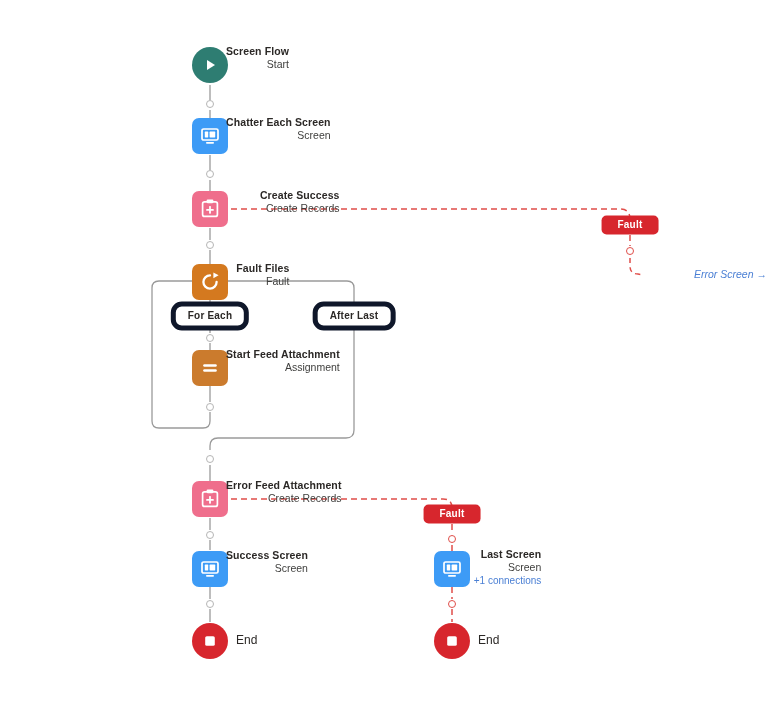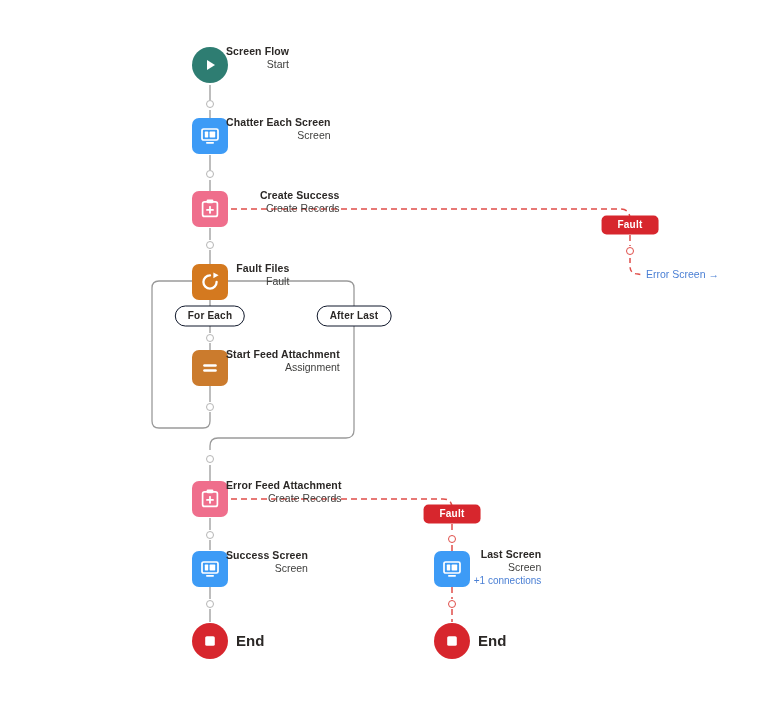--- a/index.html
+++ b/index.html
@@ -86,21 +86,21 @@
   }
   .conn-dot.fault {
     border-color: #e04e4a;
   }
 
   
   .branch-pill {
     position: absolute;
     transform: translate(-50%, -50%);
     background: #ffffff;
-    border: 1px solid #0f172a;
+    border: 5px solid #0f172a;
     border-radius: 11px;
     padding: 3px 12px 4px 12px;
     font-size: 10px;
     font-weight: bold;
     color: #2b2826;
     letter-spacing: 0.2px;
     line-height: 12px;
   }
 
   
@@ -114,32 +114,34 @@
     font-weight: bold;
     color: #ffffff;
     letter-spacing: 0.2px;
     line-height: 12px;
   }
 
   
   .goto-link {
     position: absolute;
     font-size: 10.5px;
+    font-style: italic;
     color: #4a7fd4;
     white-space: nowrap;
     line-height: 13px;
+    margin-left: 48px;
   }
 
   
   .end-label {
     position: absolute;
     left: 26px;
     top: -7px;
-    font-size: 15px;
-    font-weight: bold;
+    font-size: 12px;
+    font-weight: normal;
     color: #2b2826;
     white-space: nowrap;
     line-height: 13px;
   }
 </style>
 </head>
 <body>
 
 <div id="canvas">
 

